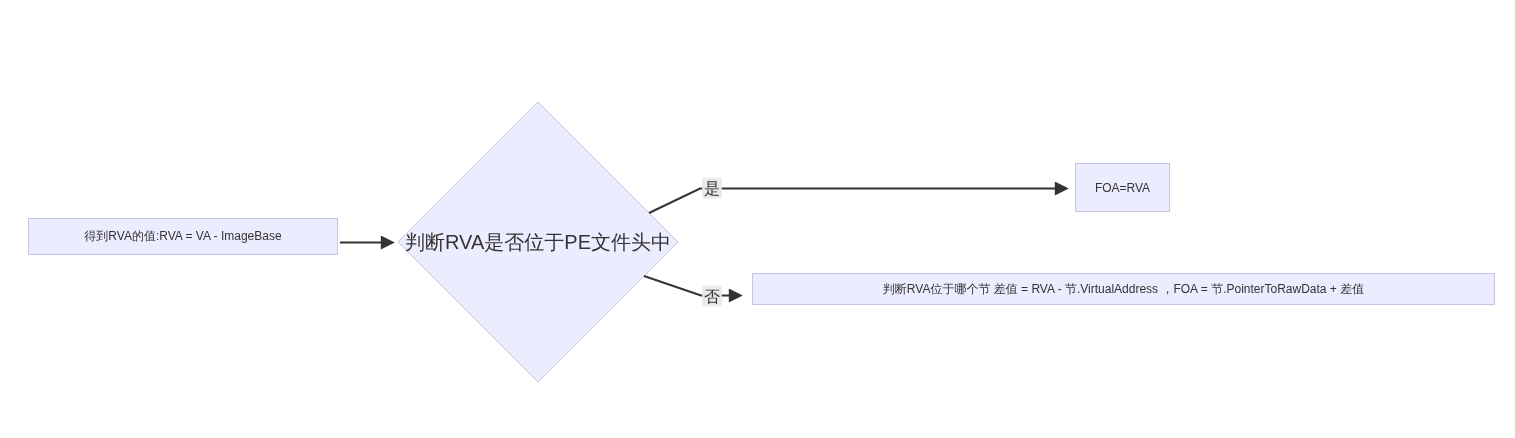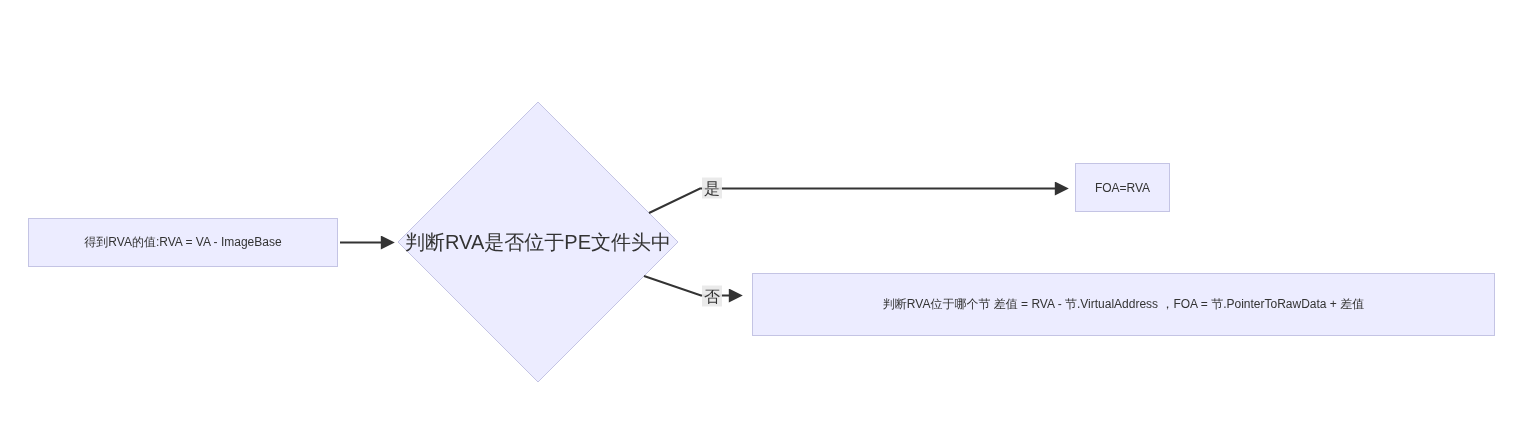--- a/index.html
+++ b/index.html
@@ -79,31 +79,31 @@
 
     <polygon class="diamond" points="398,242 538,102 678,242 538,382"></polygon>
 
     <line class="edge" x1="340" y1="242.5" x2="392" y2="242.5" marker-end="url(#arrowhead)"></line>
 
     <polyline class="edge" points="649,213 700,188.5 1066,188.5" marker-end="url(#arrowhead)"></polyline>
 
     <polyline class="edge" points="644,276 701,295.5 740,295.5" marker-end="url(#arrowhead)"></polyline>
   </svg>
 
-  <div class="node" style="left:28px; top:218px; width:310px; height:49px;">
+  <div class="node" style="left:28px; top:218px; width:310px; height:37px;">
     <span>得到RVA的值:RVA = VA - ImageBase</span>
   </div>
 
   <div class="diamond-label" style="left:538px; top:242px;">判断RVA是否位于PE文件头中</div>
 
   <div class="node" style="left:1075px; top:163px; width:95px; height:49px;">
     <span>FOA=RVA</span>
   </div>
 
-  <div class="node" style="left:752px; top:273px; width:743px; height:63px;text-align:right;">
+  <div class="node" style="left:752px; top:273px; width:743px; height:32px;text-align:right;">
     <span>判断RVA位于哪个节 差值 = RVA - 节.VirtualAddress ，FOA = 节.PointerToRawData + 差值</span>
   </div>
 
   <div class="edge-label" style="left:712px; top:188px;">是</div>
 
   <div class="edge-label" style="left:712px; top:296px;">否</div>
 
 </div>
 
 </body></html>

